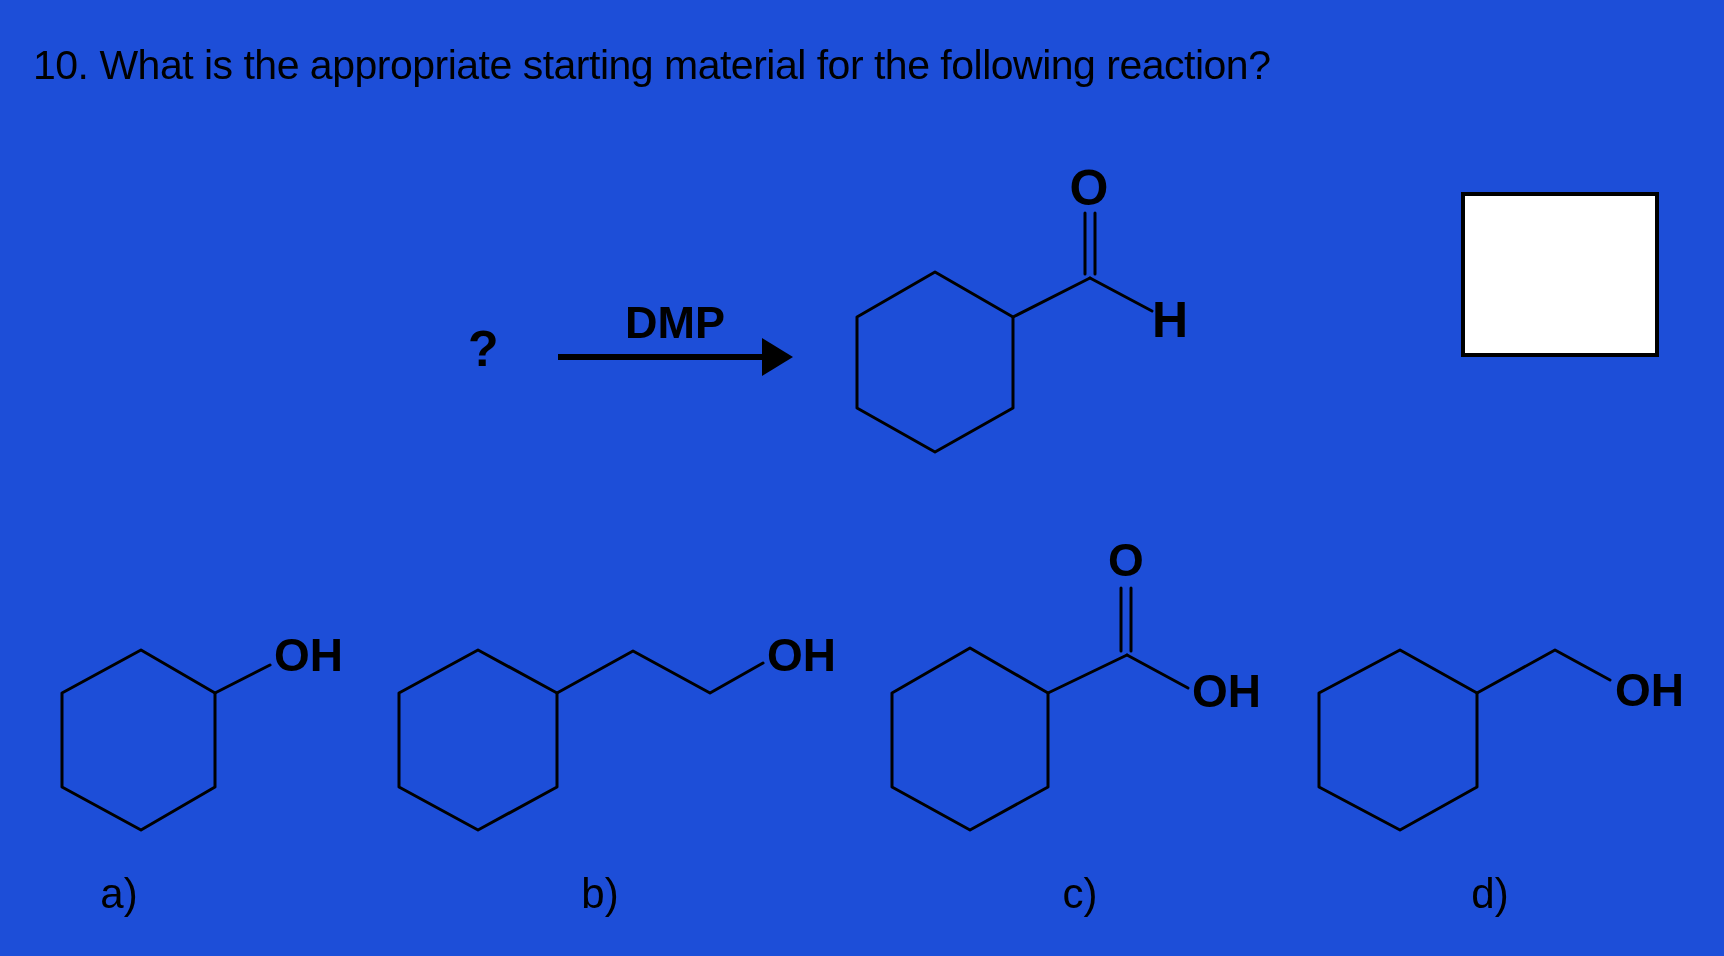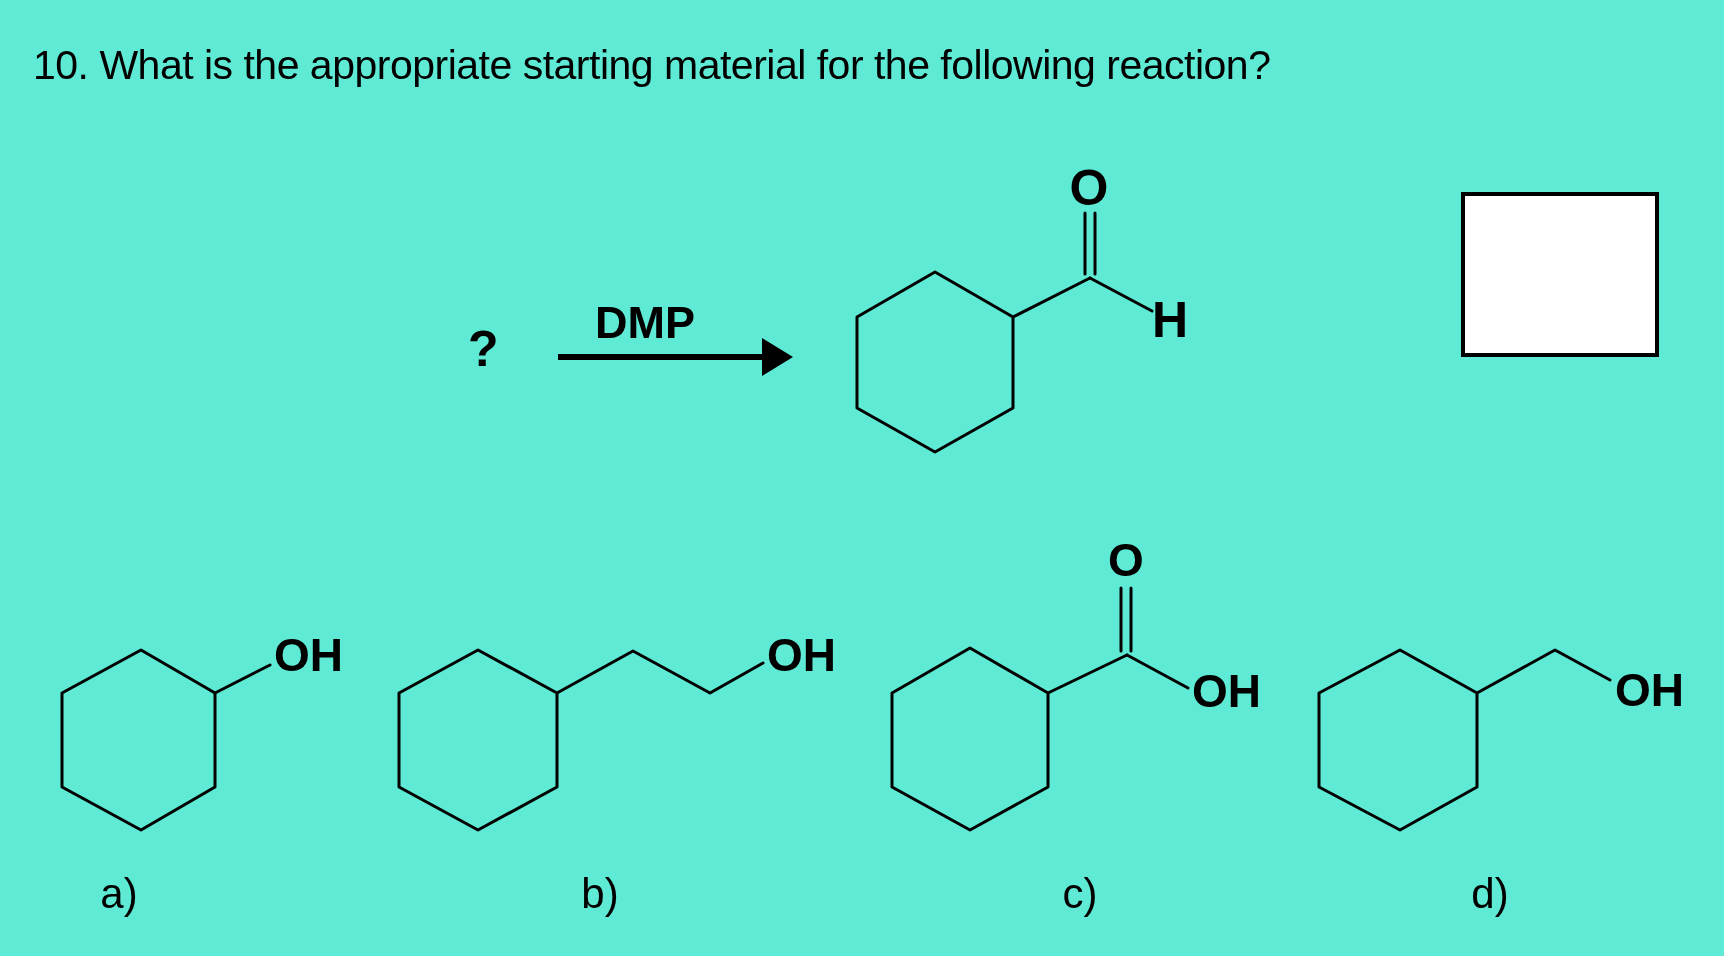--- a/index.html
+++ b/index.html
@@ -1,40 +1,40 @@
 <!DOCTYPE html>
 <html><head>
 <meta charset="utf-8">
 <style>
   html, body { margin: 0; padding: 0; background: #ffffff; }
   .page {
     position: relative;
     width: 1724px;
     height: 956px;
-    background: #5eead4;
+    background: #1d4ed8;
     font-family: "Liberation Sans", sans-serif;
     color: #000000;
     overflow: hidden;
   }
   .abs { position: absolute; }
   .question-title {
     left: 33px; top: 42px;
     font-size: 41px;
     letter-spacing: -0.5px;
     white-space: nowrap;
   }
   .qmark {
     left: 468px; top: 320px;
     font-size: 50px;
     font-weight: bold;
   }
   .reagent {
     left: 595px; top: 297px;
     width: 160px;
-    text-align: left;
+    text-align: center;
     font-size: 45px;
     font-weight: bold;
   }
   .answer-box {
     left: 1461px; top: 192px;
     width: 198px; height: 165px;
     border: 4px solid #000000;
     box-sizing: border-box;
     background: #ffffff;
   }

